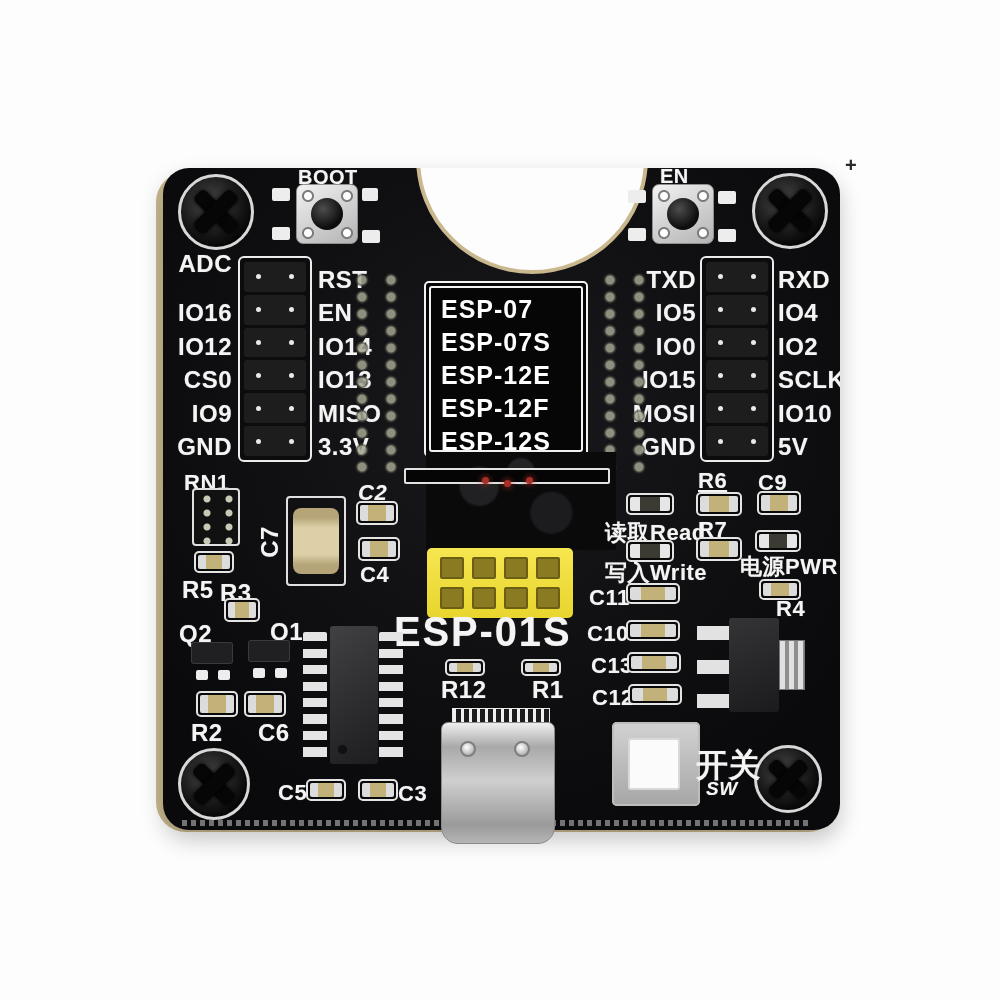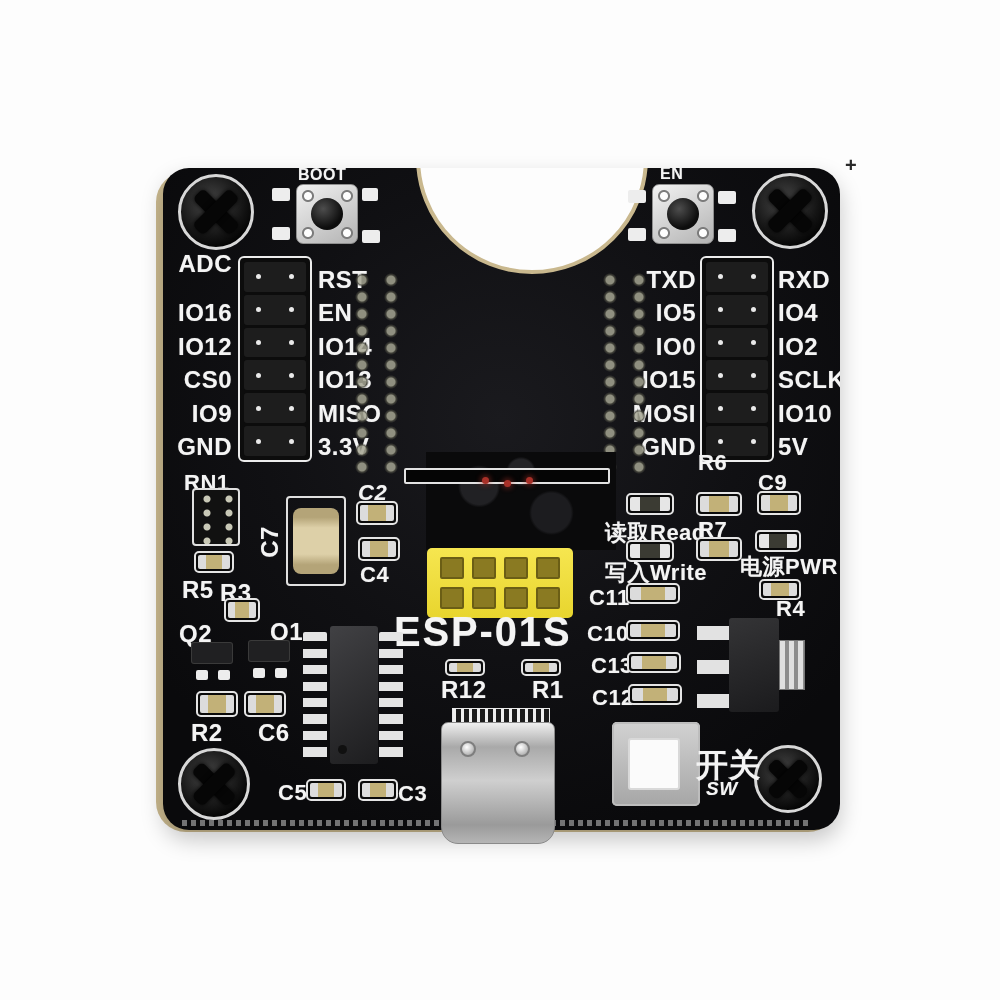--- a/index.html
+++ b/index.html
@@ -28,21 +28,21 @@
       radial-gradient(circle at 50px 11px,#fdfdfd 0 3.5px,#7b7b7b 4.5px 5.5px,transparent 6.5px),
       radial-gradient(circle at 11px 48px,#fdfdfd 0 3.5px,#7b7b7b 4.5px 5.5px,transparent 6.5px),
       radial-gradient(circle at 50px 48px,#fdfdfd 0 3.5px,#7b7b7b 4.5px 5.5px,transparent 6.5px),
       linear-gradient(150deg,#f2f2f2,#b3b3b3);}
   .tact::after{content:"";position:absolute;left:50%;top:50%;width:32px;height:32px;margin:-16px 0 0 -16px;
       border-radius:50%;background:radial-gradient(circle at 38% 34%,#4d4d4d,#0d0d0d 66%);}
   .pad{position:absolute;background:#ededed;border-radius:2px;}
   
   .lbl{position:absolute;color:#f4f4f4;font-weight:bold;font-size:24px;letter-spacing:.5px;
        text-shadow:0 0 1px rgba(255,255,255,.35);white-space:nowrap;}
-  .lbl.s22{font-size:22px;} .lbl.s20{font-size:16px;text-align:center;}
+  .lbl.s22{font-size:22px;} .lbl.s20{font-size:20px;text-align:center;}
   .ra{text-align:right;}
   
   .hdr{position:absolute;width:74px;height:206px;border:2px solid #ececec;border-radius:6px;
        background:#0c0c0c;box-sizing:border-box;padding:4px;display:flex;flex-direction:column;gap:3px;}
   .hrow{flex:1;background:#1d1d1d;border-radius:3px;position:relative;}
   .hrow::before,.hrow::after{content:"";position:absolute;top:50%;width:5px;height:5px;margin-top:-2.5px;
        border-radius:50%;background:#e9e9e9;}
   .hrow::before{left:12px;} .hrow::after{right:12px;}
   
   .espbox{position:absolute;left:424px;top:281px;width:164px;height:176px;border:2px solid #f2f2f2;
@@ -182,20 +182,27 @@
       <div class="lbl" style="left:778px;top:266px;">RXD</div>
       <div class="lbl" style="left:778px;top:299px;">IO4</div>
       <div class="lbl" style="left:778px;top:333px;">IO2</div>
       <div class="lbl" style="left:778px;top:366px;">SCLK</div>
       <div class="lbl" style="left:778px;top:400px;">IO10</div>
       <div class="lbl" style="left:778px;top:433px;">5V</div>
 
       <div class="blobs" style="left:348px;top:272px;width:58px;height:202px;"></div>
       <div class="blobs" style="left:596px;top:272px;width:56px;height:202px;"></div>
 
+      <div class="espbox">
+        <div class="mline" style="top:12px;">ESP-07</div>
+        <div class="mline" style="top:45px;">ESP-07S</div>
+        <div class="mline" style="top:78px;">ESP-12E</div>
+        <div class="mline" style="top:111px;">ESP-12F</div>
+        <div class="mline" style="top:144px;">ESP-12S</div>
+      </div>
 
       <div class="fuzz"></div>
       <div class="bracket"></div>
       <span class="reddot" style="left:482px;top:477px;"></span>
       <span class="reddot" style="left:504px;top:480px;"></span>
       <span class="reddot" style="left:526px;top:477px;"></span>
 
       <div style="position:absolute;left:427px;top:548px;width:146px;height:70px;border-radius:5px;
                   background:linear-gradient(180deg,#f6e650,#e8d52e);box-sizing:border-box;
                   display:grid;grid-template:1fr 1fr / repeat(4,1fr);gap:8px;padding:9px 13px;">
@@ -241,21 +248,21 @@
 
       <div class="pincol" style="left:303px;top:632px;"></div>
       <div class="pincol" style="left:379px;top:632px;"></div>
       <div class="sop"></div>
 
       <div class="smd" style="left:445px;top:659px;width:40px;height:17px;"></div>
       <div class="smd" style="left:521px;top:659px;width:40px;height:17px;"></div>
       <div class="lbl" style="left:441px;top:676px;">R12</div>
       <div class="lbl" style="left:515px;top:676px;margin-left:17px;">R1</div>
 
-      <div class="lbl s22" style="left:698px;top:450px;">R6</div>
+      <div class="lbl s22" style="left:698px;top:468px;text-decoration:underline;">R6</div>
       <div class="lbl s22" style="left:758px;top:470px;">C9</div>
       <div class="smd" style="left:696px;top:492px;width:46px;height:24px;"></div>
       <div class="smd" style="left:757px;top:491px;width:44px;height:24px;"></div>
       <div class="smd led" style="left:626px;top:493px;width:48px;height:22px;"></div>
       <div class="lbl s22" style="left:605px;top:518px;">读取Read</div>
       <div class="lbl s22" style="left:698px;top:517px;">R7</div>
       <div class="smd" style="left:696px;top:537px;width:46px;height:24px;"></div>
       <div class="smd led" style="left:626px;top:540px;width:48px;height:22px;"></div>
       <div class="lbl s22" style="left:605px;top:558px;">写入Write</div>
       <div class="smd led" style="left:755px;top:530px;width:46px;height:22px;"></div>

